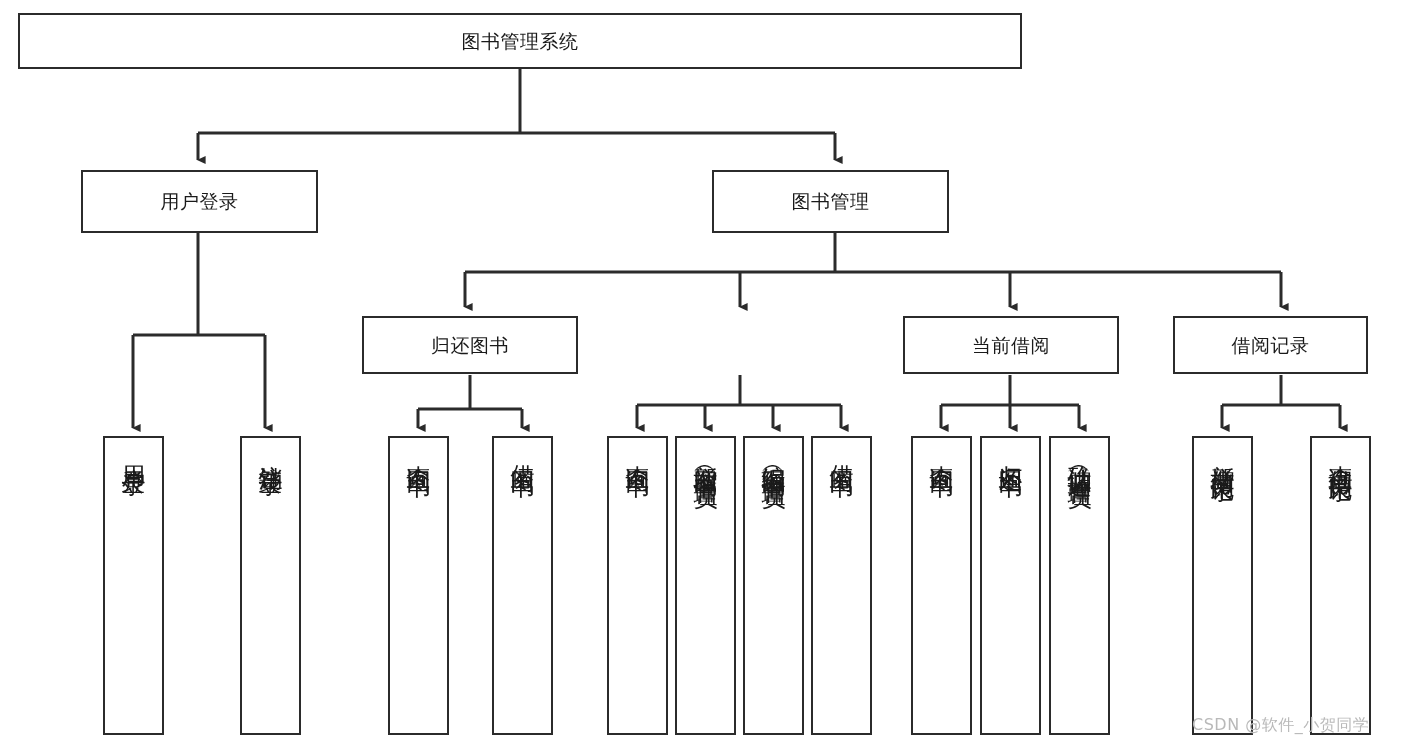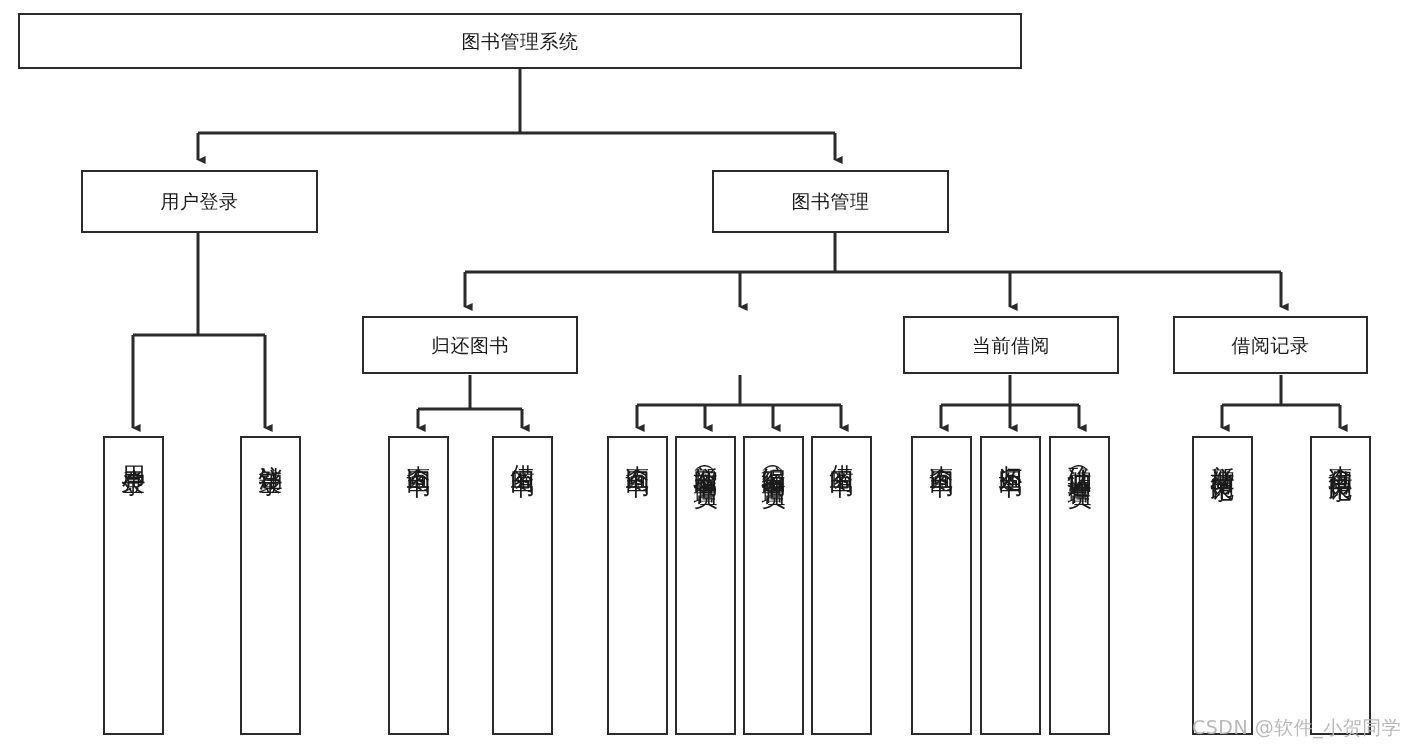--- a/index.html
+++ b/index.html
@@ -53,21 +53,21 @@
     writing-mode: vertical-rl;
     text-orientation: upright;
     font-size: 24px;
     letter-spacing: 3px;
     line-height: 1.0;
     white-space: nowrap;
   }
   .watermark {
     position: absolute;
     color: #b9b9b9;
-    font-size: 19px;
+    font-size: 16px;
     white-space: nowrap;
     letter-spacing: 0.5px;
     pointer-events: none;
     font-family: "DejaVu Sans", "Liberation Sans", sans-serif;
   }
 </style>
 </head>
 <body>
 
 <div id="diagram-root">

